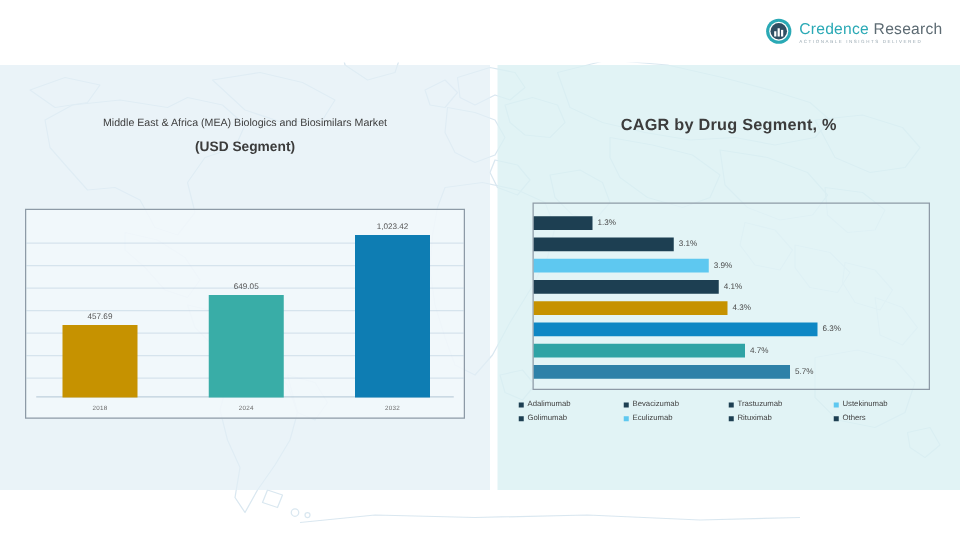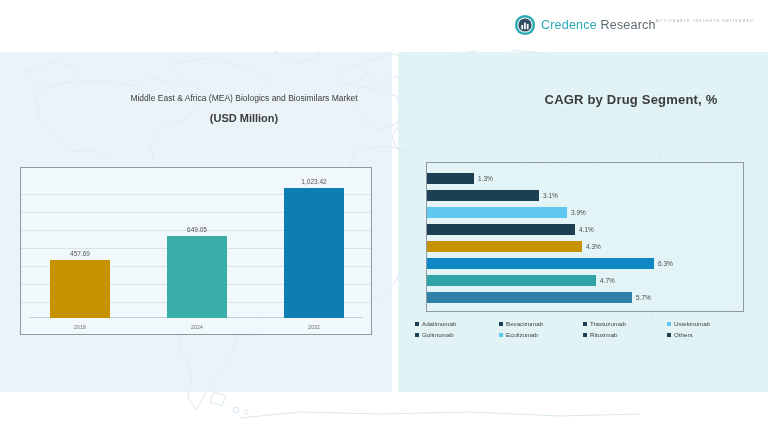--- a/index.html
+++ b/index.html
@@ -24,37 +24,36 @@
   #page-title{
     position:absolute;left:20px;top:8px;width:560px;
     font-style:italic;font-weight:bold;font-size:15.5px;line-height:19px;
     color:#3b3b3b;letter-spacing:.1px;
   }
   #logo{
     position:absolute;right:14px;top:11px;height:28px;
     display:flex;align-items:center;gap:5px;
   }
   #logo-mark{width:22px;height:22px;flex:none;}
-  #logo-text{display:flex;flex-direction:row;justify-content:center;}
+  #logo-text{display:flex;flex-direction:column;justify-content:center;}
   #logo-name{font-size:12.5px;color:#5d6b73;letter-spacing:.2px;white-space:nowrap;}
   #logo-name .accent{color:#2aa9b5;}
   #logo-tag{
     font-size:3.6px;color:#9aa9b2;letter-spacing:1.25px;
     white-space:nowrap;margin-top:1px;text-transform:uppercase;
   }
 
   
   .panel{position:absolute;z-index:2;}
   #left-panel{left:0;top:52px;width:392px;height:340px;background:rgba(226,238,245,.72);}
   #right-panel{left:398px;top:52px;width:370px;height:340px;background:rgba(218,240,243,.80);}
 
   .panel-title{
     position:absolute;left:0;width:100%;text-align:center;
     color:#3c3c3c;
-    padding-left:48px;
   }
   #left-title{top:36px;font-size:8.5px;line-height:20px;}
   #left-title .l3{font-weight:bold;font-size:11px;}
   #right-title{top:40px;font-size:13px;font-weight:bold;letter-spacing:.2px;}
 
   
   #col-chart-box{
     position:absolute;left:20px;top:115px;width:352px;height:168px;
     background:rgba(244,249,252,.72);border:1px solid #8d9aa6;
     box-sizing:border-box;
@@ -166,21 +165,21 @@
       </div>
       <div id="logo-tag">Actionable Insights Delivered</div>
     </div>
   </div>
 </div>
 
 <div class="panel" id="left-panel">
 
   <div class="panel-title" id="left-title">
     <div class="l1">Middle East &amp; Africa (MEA) Biologics and Biosimilars Market</div>
-    <div class="l3">(USD Million)</div>
+    <div class="l3">(USD Segment)</div>
   </div>
 
   <div id="col-chart-box">
     <div id="col-plot">
         <div class="col-gridline" style="top: 26px;"></div>
         <div class="col-gridline" style="top: 44px;"></div>
         <div class="col-gridline" style="top: 62px;"></div>
         <div class="col-gridline" style="top: 80px;"></div>
         <div class="col-gridline" style="top: 98px;"></div>
         <div class="col-gridline" style="top: 116px;"></div>

